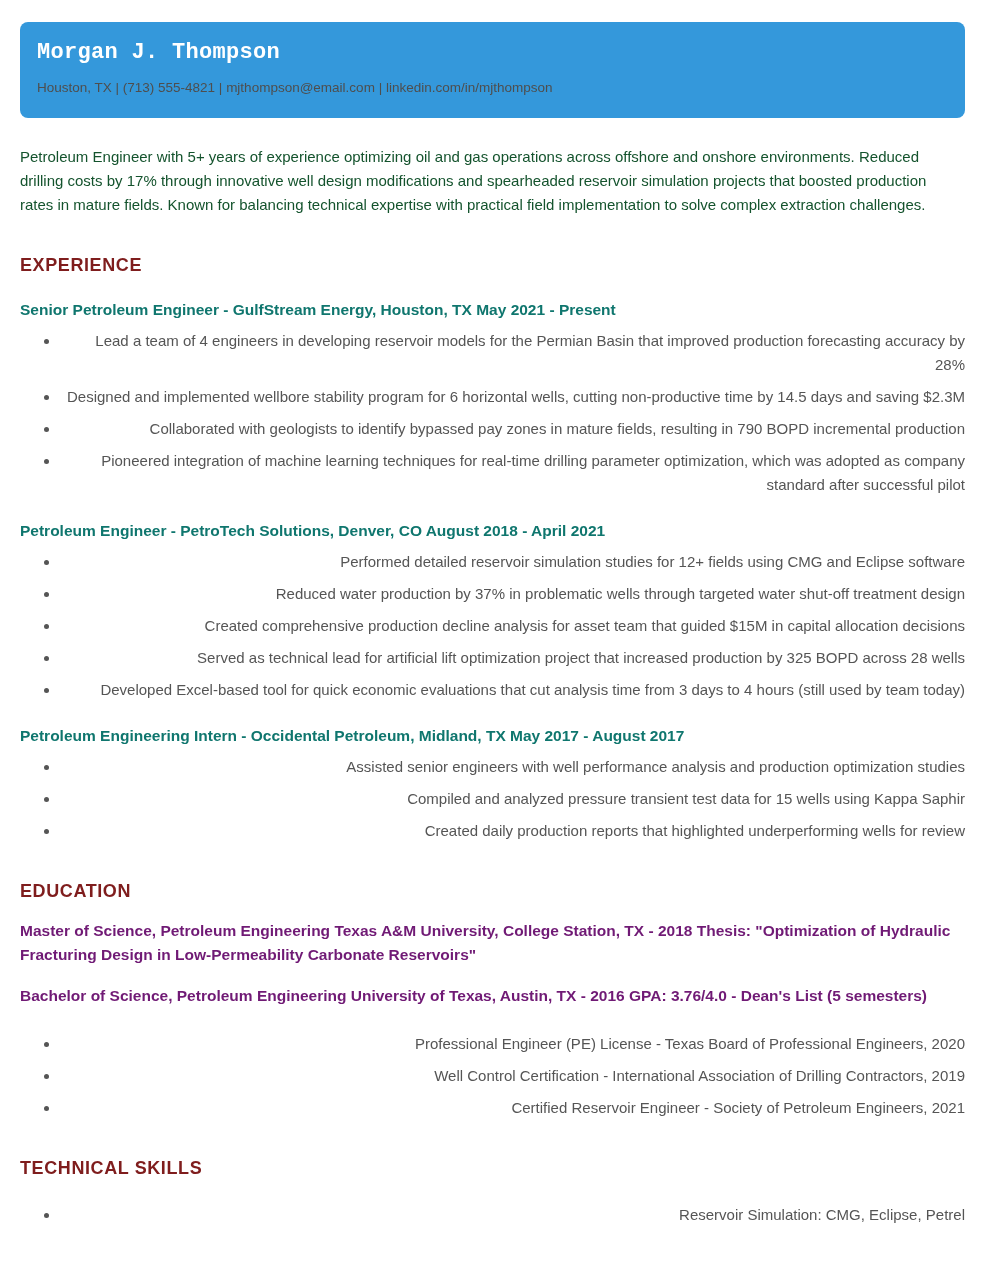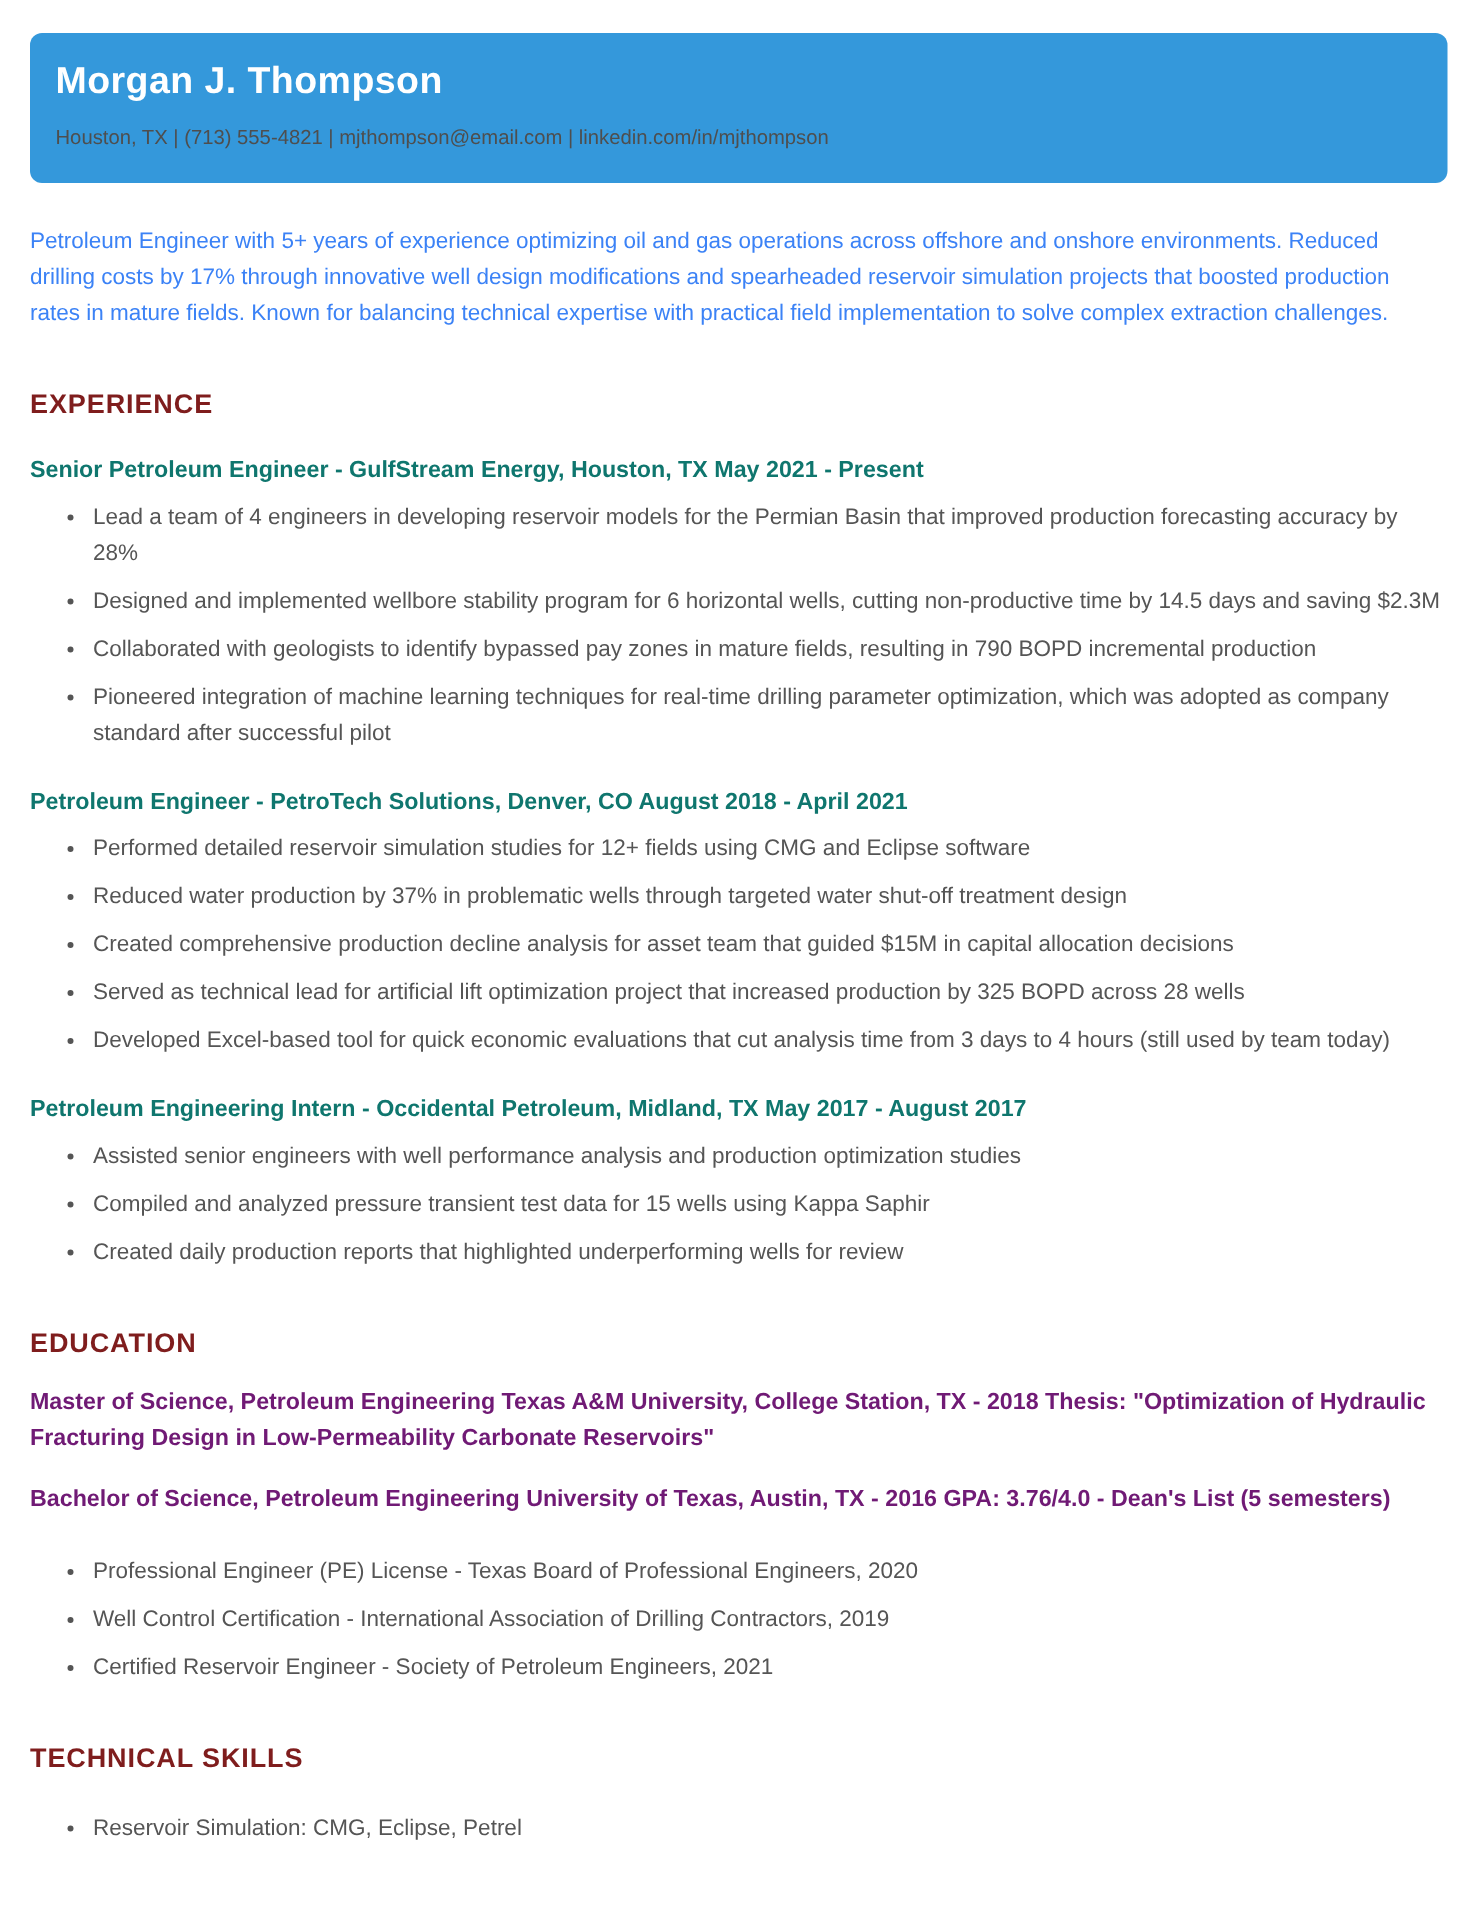--- a/index.html
+++ b/index.html
@@ -19,52 +19,54 @@
   }
   
   .header-card {
     background: #3498db;
     border-radius: 8px;
     padding: 18px 17px 23px 17px;
   }
   .name {
     margin: 0;
     color: #ffffff;
-    font-size: 25px;
+    font-size: 22px;
     font-weight: bold;
     letter-spacing: 0.3px;
+    font-family: Liberation Mono, monospace;
   }
   .contact {
     margin: 15px 0 0 0;
     color: #4e4e4e;
     font-size: 13.5px;
   }
   
   .summary {
     margin: 27px 16px 0 0;
     font-size: 15px;
     line-height: 24px;
-    color: #3b82f6;
+    color: #14532d;
   }
   h2.section-heading {
     margin: 38px 0 0 0;
     color: #7f1d1d;
     font-size: 18px;
     font-weight: bold;
     letter-spacing: 0.6px;
   }
   h3.job-title {
     margin: 25px 0 10px 0;
     color: #0f766e;
     font-size: 15.5px;
     font-weight: bold;
   }
   ul.bullet-list {
     margin: 0;
     padding-left: 40px;
+    text-align: right;
   }
   ul.section-list {
     margin-top: 24px;
   }
   ul.bullet-list li {
     font-size: 15px;
     line-height: 24px;
     margin-bottom: 8px;
     padding-left: 2px;
     color: #555555;

